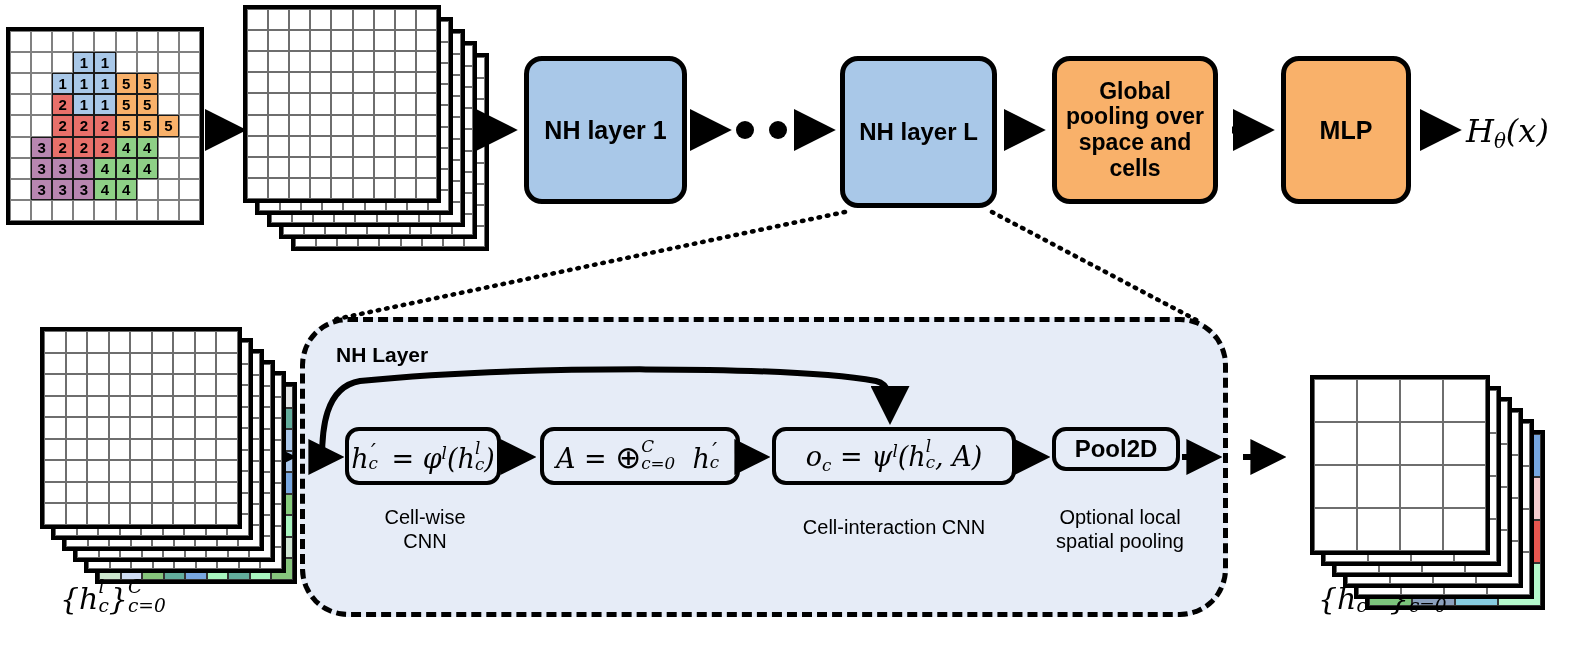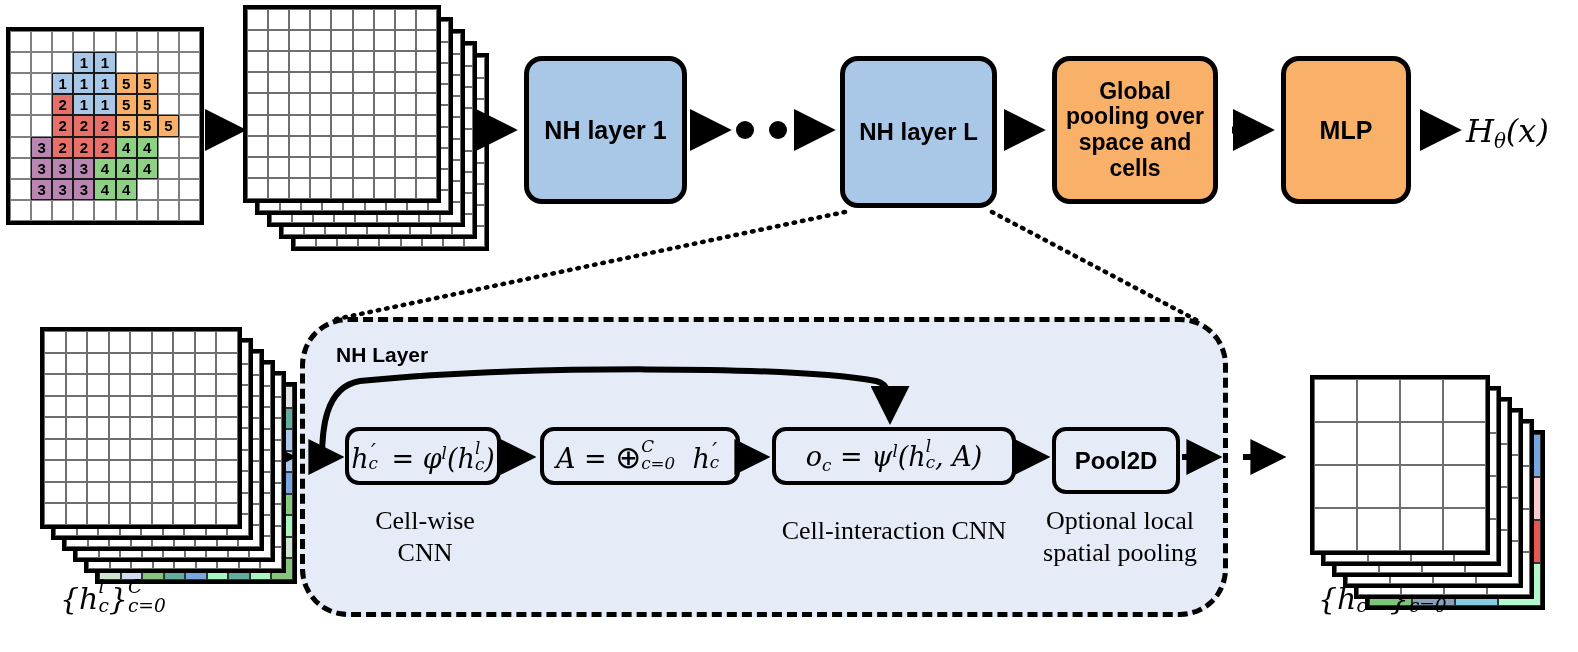--- a/index.html
+++ b/index.html
@@ -75,24 +75,24 @@
     position: absolute;
     box-sizing: border-box;
     border: 4px solid #000;
     border-radius: 14px;
     background: #e6ecf7;
     display: flex; align-items: center; justify-content: center;
   }
   .caption {
     position: absolute;
     text-align: center;
-    font-size: 26px;
+    font-size: 20px;
     color: #000;
     line-height: 1.22;
-    font-family: Liberation Serif, serif;
+    font-family: Liberation Sans, sans-serif;
   }
 
   
   .math {
     font-family: "DejaVu Serif", serif;
     font-style: italic;
     color: #000;
     white-space: nowrap;
   }
   .math .op { font-style: normal; }
@@ -661,21 +661,21 @@
     </span>
   </div>
 
   <div class="mbox" style="left:772px; top:427px; width:244px; height:58px;">
     <span class="math" style="font-size:27px;">
       o<span class="sub">c</span> <span class="op">=</span> ψ<span class="sup">l</span>(h<span class="subsup" style="vertical-align:-0.15em;"><span>l</span><span>c</span></span>, A)
     </span>
   </div>
   <div class="caption" style="left:772px; top:515px; width:244px;">Cell-interaction CNN</div>
 
-  <div class="mbox" style="left:1052px; top:427px; width:128px; height:67px;align-items:center;">
+  <div class="mbox" style="left:1052px; top:427px; width:128px; height:44px;align-items:center;">
     <span style="font-weight:bold; font-size:24px; color:#000;">Pool2D</span>
   </div>
   <div class="caption" style="left:1040px; top:505px; width:160px;">Optional local<br>spatial pooling</div>
 
   <div id="in-featmap-stack">
       <div class="sheet" style="left: 40px; top: 327px; width: 202px; height: 202px; z-index: 5; grid-template-columns: repeat(9, 1fr); grid-template-rows: repeat(9, 1fr);">
         <div class="cell"></div>
         <div class="cell"></div>
         <div class="cell"></div>
         <div class="cell"></div>

